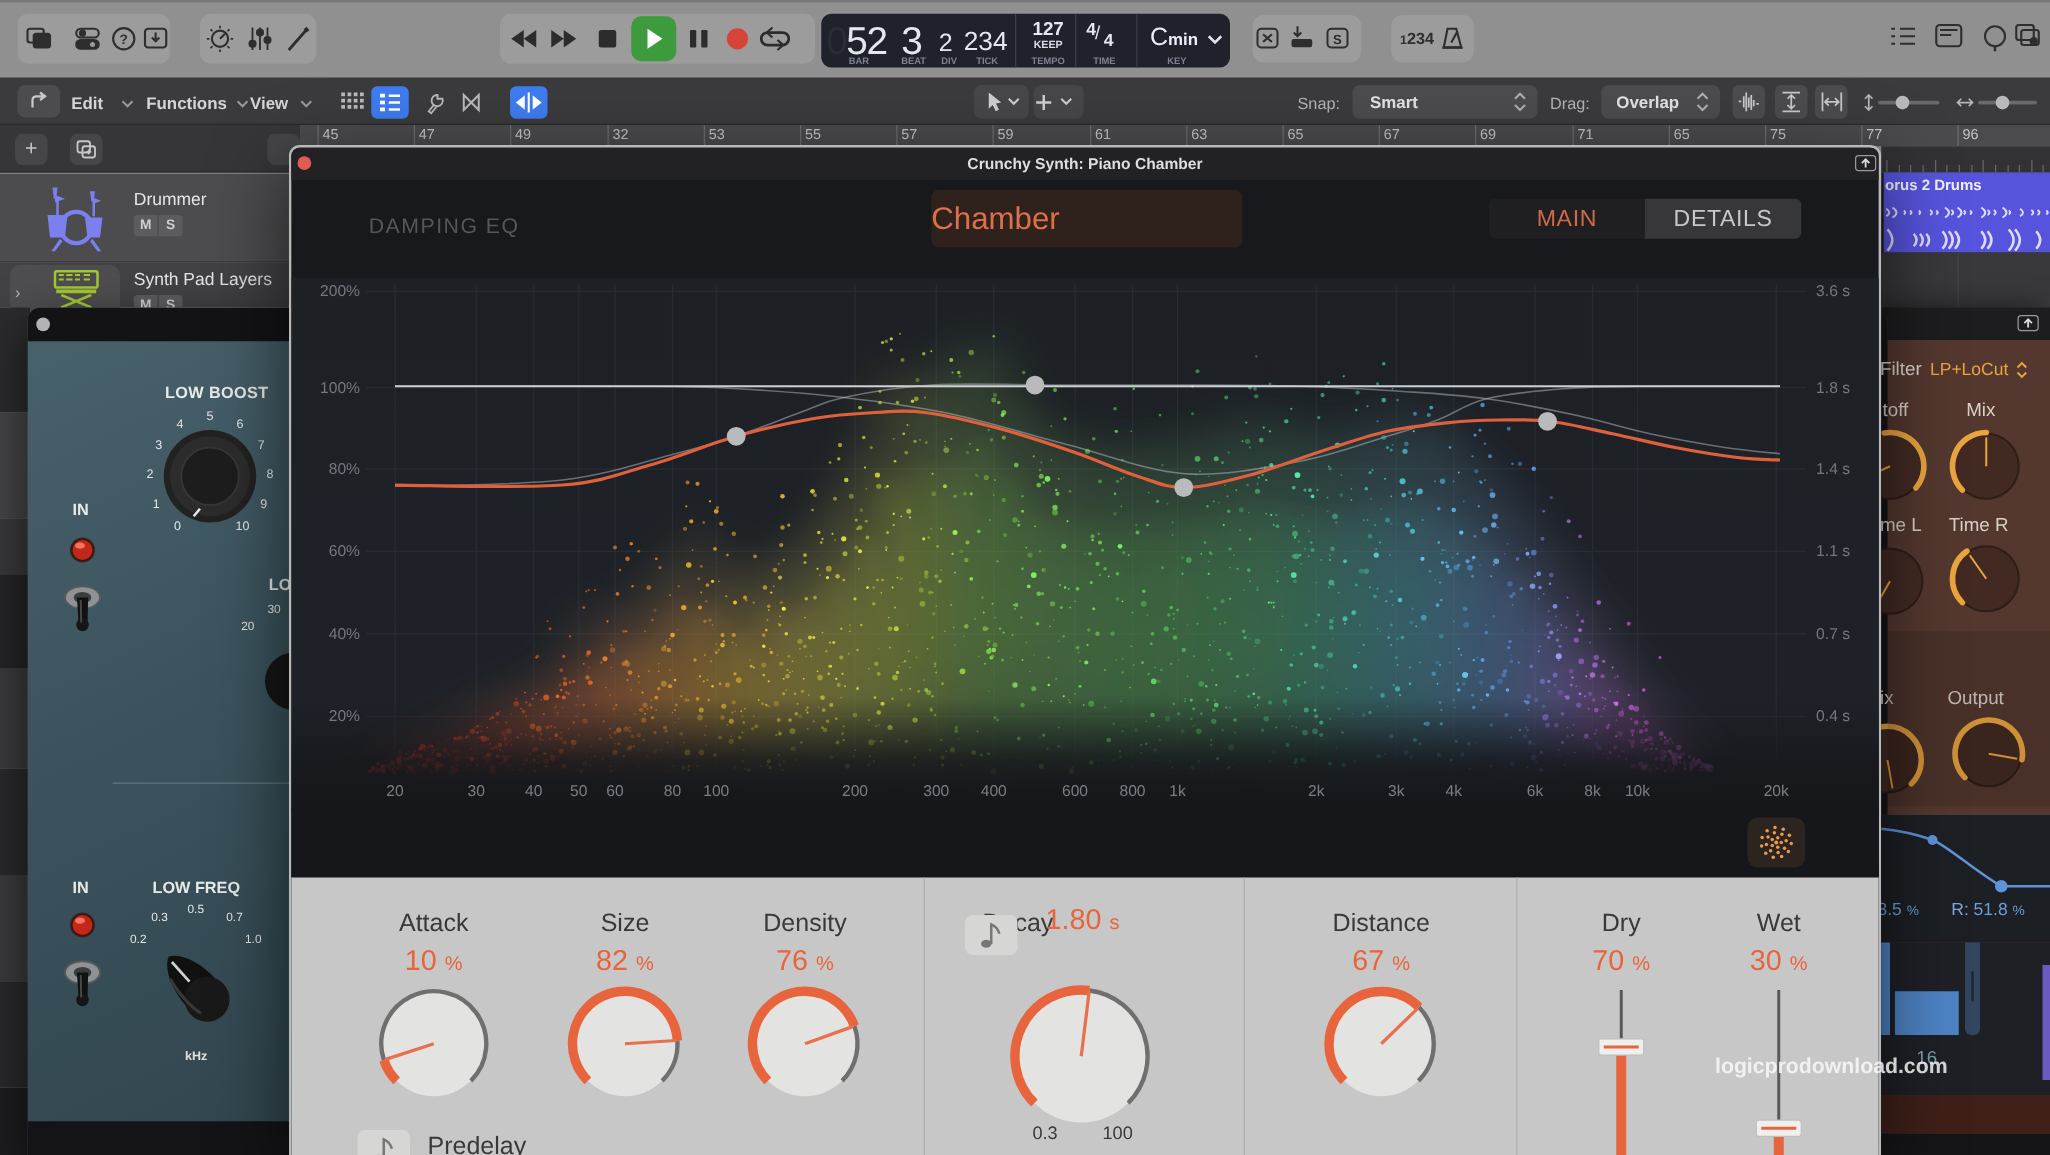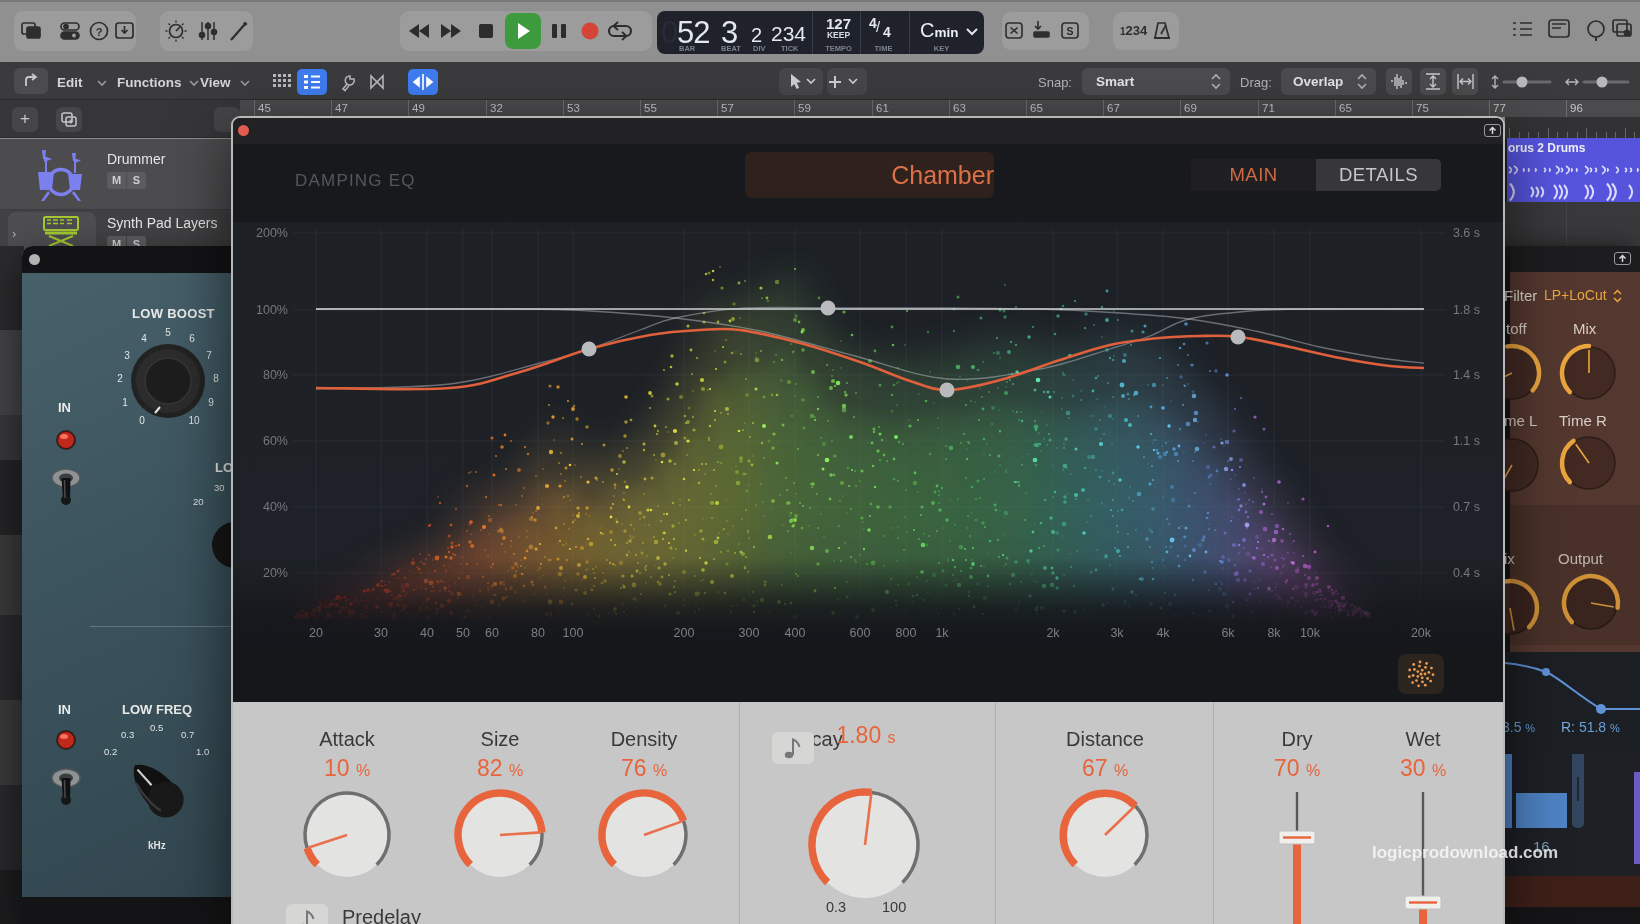--- a/index.html
+++ b/index.html
@@ -468,26 +468,27 @@
     <div class="txt" style="left:99px;top:483px;font-size:9.5px;color:#e4e6e4">0.3</div>
     <div class="txt" style="left:128px;top:476px;font-size:9.5px;color:#e4e6e4">0.5</div>
     <div class="txt" style="left:159px;top:483px;font-size:9.5px;color:#e4e6e4">0.7</div>
     <div class="txt" style="left:174px;top:500px;font-size:9.5px;color:#e4e6e4">1.0</div>
     <div class="txt" style="left:126px;top:594px;font-size:10px;font-weight:bold;color:#dfe1df">kHz</div>
 <div class="a" style="left:0;top:651px;width:211px;height:27px;background:#141416"></div>
 </div>
 <div class="a" style="left:231px;top:116px;width:1274px;height:808px;border-radius:9px 9px 0 0;background:linear-gradient(#17191d,#17181c);border:2px solid #b8b8b8;border-bottom:none;box-shadow:0 18px 60px rgba(0,0,0,0.6);overflow:hidden">
 <div class="a" style="left:0;top:0;width:1270px;height:26px;background:#222225"></div>
 <div class="a" style="left:5px;top:7px;width:11px;height:11px;border-radius:50%;background:#e05c50"></div>
+<div class="txt" style="left:0;top:6px;width:1270px;text-align:center;font-size:12.5px;font-weight:bold;color:#dededf">Crunchy Synth: Piano Chamber</div>
 <div class="a" style="left:1251px;top:6px;width:17px;height:13px;border:1.5px solid #9a9a9c;border-radius:3px"></div>
 <svg class="a" style="left:1255px;top:8px" width="9" height="9">
       <path d="M4.5 8V2 M1.5 4.5L4.5 1.5l3 3" stroke="#d8d8da" stroke-width="1.5" fill="none"></path>
     </svg>
 <div class="txt" style="left:62px;top:53px;font-size:17px;color:#54575b;letter-spacing:1.2px">DAMPING EQ</div>
-<div class="a" style="left:512px;top:34px;width:249px;height:46px;background:#2f211c;border-radius:6px;text-align:right;line-height:46px;font-size:25px;color:#dc7049">Chamber</div>
+<div class="a" style="left:512px;top:34px;width:249px;height:46px;background:#2f211c;border-radius:6px;text-align:left;line-height:46px;font-size:25px;color:#dc7049">Chamber</div>
 <div class="a" style="left:958px;top:41px;width:125px;height:32px;background:#1f1f22;border-radius:5px 0 0 5px;text-align:center;line-height:32px;font-size:18.5px;color:#cf6a44;letter-spacing:0.5px">MAIN</div>
 <div class="a" style="left:1083px;top:41px;width:125px;height:32px;background:#37373b;border-radius:0 5px 5px 0;text-align:center;line-height:32px;font-size:18.5px;color:#c7c7ca;letter-spacing:0.5px">DETAILS</div>
 <svg style="position:absolute;left:0;top:104px" width="1274" height="480" viewBox="0 0 1274 480">
       <defs>
         <filter id="bl1" x="-80%" y="-80%" width="260%" height="260%">
           <feGaussianBlur stdDeviation="15"></feGaussianBlur>
         </filter>
         <filter id="bl2" x="-80%" y="-80%" width="260%" height="260%">
           <feGaussianBlur stdDeviation="8"></feGaussianBlur>
         </filter>

